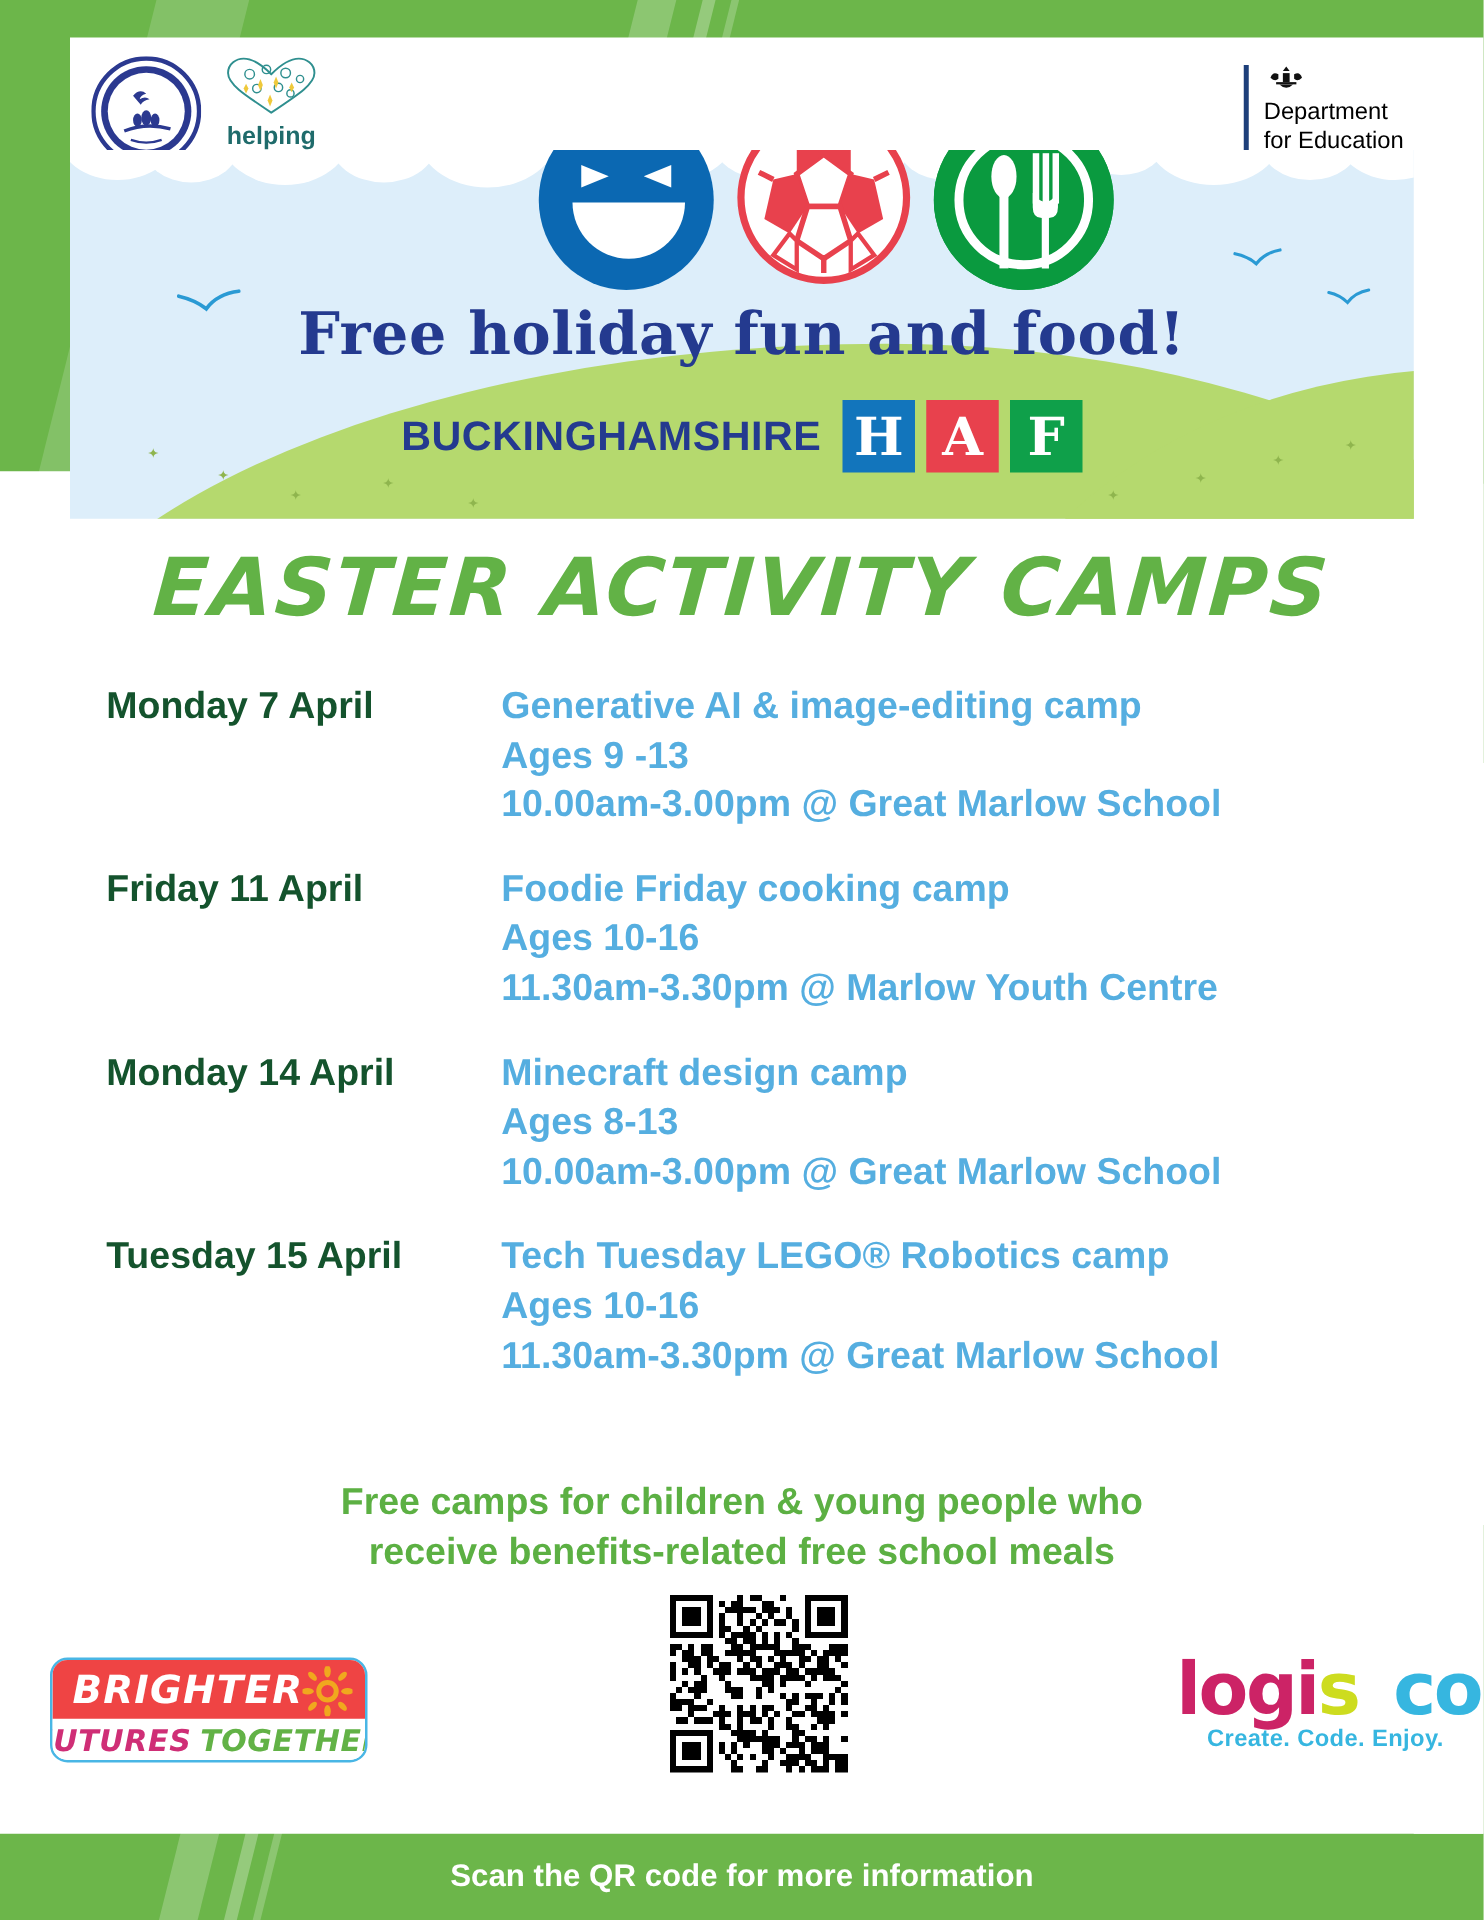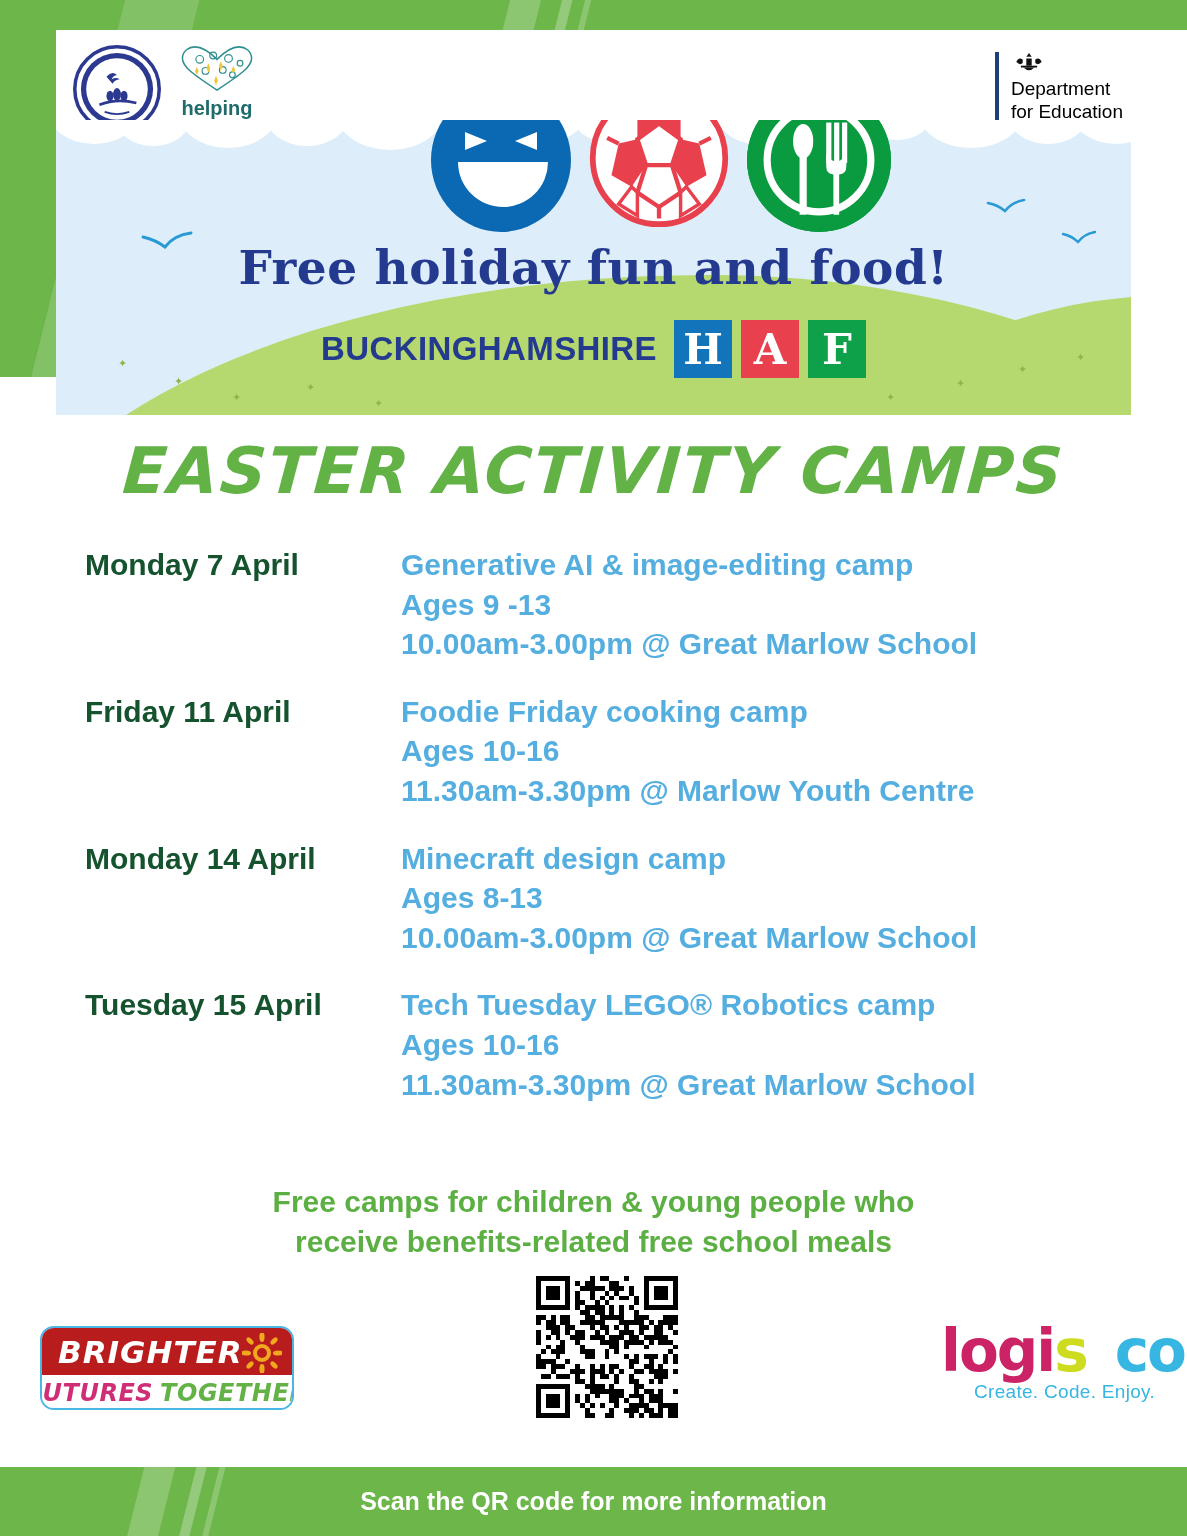--- a/index.html
+++ b/index.html
@@ -222,21 +222,21 @@
   
   .logo-bft {
     position: absolute; left: 40px; top: 1326px;
     width: 254px; height: 84px;
     border: 2px solid #49b6e5;
     border-radius: 14px;
     background: #ffffff;
     overflow: hidden;
   }
   .bft-top {
-    height: 47px; background: #b91c1c;
+    height: 47px; background: #ef4444;
     display: flex; align-items: center; padding-left: 16px;
     position: relative;
   }
   .bft-brighter {
     font-family: "DejaVu Sans", sans-serif;
     font-style: italic; font-weight: 700;
     font-size: 31px; color: #ffffff; letter-spacing: 1px;
   }
   .bft-sun { position: absolute; right: 10px; top: 5px; width: 40px; height: 40px; }
   .bft-bot {
@@ -252,21 +252,21 @@
     font-family: "DejaVu Sans", sans-serif;
     font-style: italic; font-weight: 700; font-size: 24px;
     color: #62b246; letter-spacing: 0.5px;
   }
 
   .logo-logiscool { position: absolute; left: 895px; top: 1324px; width: 260px; height: 90px; }
   .ls-word { font-family: "DejaVu Sans", sans-serif; font-weight: 700; font-size: 58px; line-height: 0.95; letter-spacing: -2px; }
   .ls-logi { color: #cc2366; margin-left: 46px; }
   .ls-s { color: #cddc1f; }
   .ls-cool { color: #36b6e0; margin-left: 28px; }
-  .ls-tag { text-align: right; font-size: 19px; font-weight: 400; color: #36b6e0; letter-spacing: 0.3px; margin-top: 2px; }
+  .ls-tag { text-align: right; font-size: 19px; font-weight: 700; color: #36b6e0; letter-spacing: 0.3px; margin-top: 2px; }
 
   
   .footer {
     position: absolute;
     left: 0; bottom: 0;
     width: 1187px; height: 69px;
     display: flex; flex-direction: column;
     align-items: center; justify-content: center; margin-top: 12px;
   }
   .footer div {

